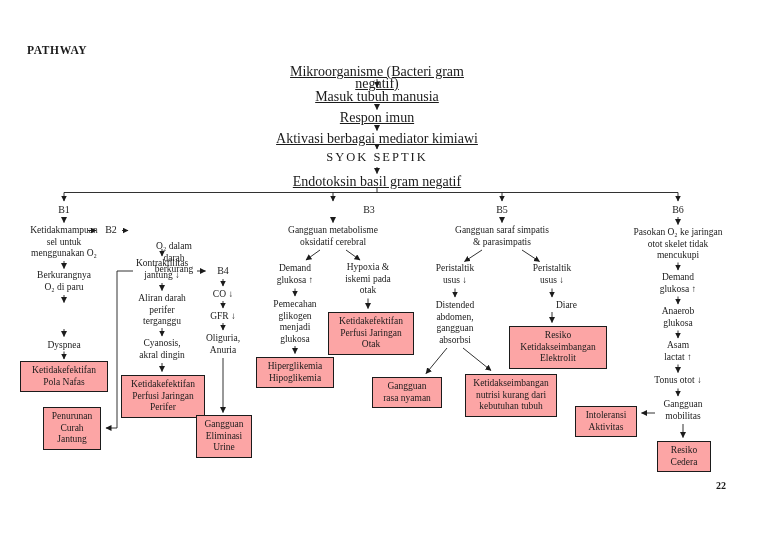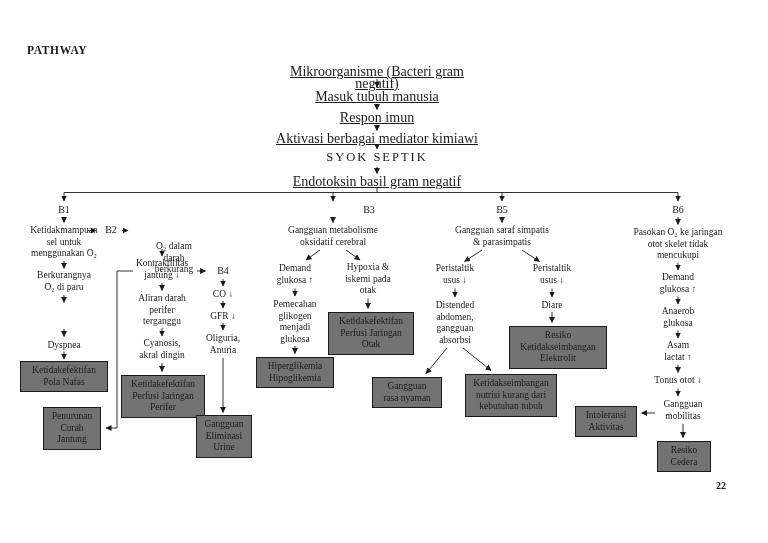--- a/index.html
+++ b/index.html
@@ -11,21 +11,21 @@
     position:absolute;font-weight:bold;font-size:11.5px;letter-spacing:0.6px;
   }
   .node{
     position:absolute;text-align:center;white-space:pre-line;
     font-size:9.5px;line-height:11.5px;color:#1b1b1b;
   }
   .chain{font-size:14px;line-height:12px;text-decoration:underline;}
   .syok{font-size:12.5px;line-height:15px;letter-spacing:2px;}
   .blabel{font-size:10px;line-height:12px;}
   .boxed{
-    border:1px solid #1b1b1b;background:#737373;
+    border:1px solid #1b1b1b;background:#fca5a5;
     padding:3px 1px;box-sizing:border-box;
   }
   .pagenum{position:absolute;font-weight:bold;font-size:10px;}
   svg.wires{position:absolute;left:0;top:0;pointer-events:none;}
 </style>
 </head>
 <body>
 
 <div class="page">
 
@@ -168,21 +168,21 @@
   <div class="node" style="left:432px;top:225px;width:140px;">Gangguan saraf simpatis
 &amp; parasimpatis</div>
   <div class="node" style="left:425px;top:263px;width:60px;">Peristaltik
 usus ↓</div>
   <div class="node" style="left:422px;top:300px;width:66px;">Distended
 abdomen,
 gangguan
 absorbsi</div>
   <div class="node" style="left:522px;top:263px;width:60px;">Peristaltik
 usus ↓</div>
-  <div class="node" style="left:527px;top:300px;width:50px;">Diare</div>
+  <div class="node" style="left:527px;top:300px;width:50px;text-align:right;">Diare</div>
   <div class="node boxed" style="left:509px;top:326px;width:98px;">Resiko
 Ketidakseimbangan
 Elektrolit</div>
   <div class="node boxed" style="left:465px;top:374px;width:92px;">Ketidakseimbangan
 nutrisi kurang dari
 kebutuhan tubuh</div>
 
   <div class="node" style="left:620px;top:227px;width:116px;">Pasokan O₂ ke jaringan
 otot skelet tidak
 mencukupi</div>

